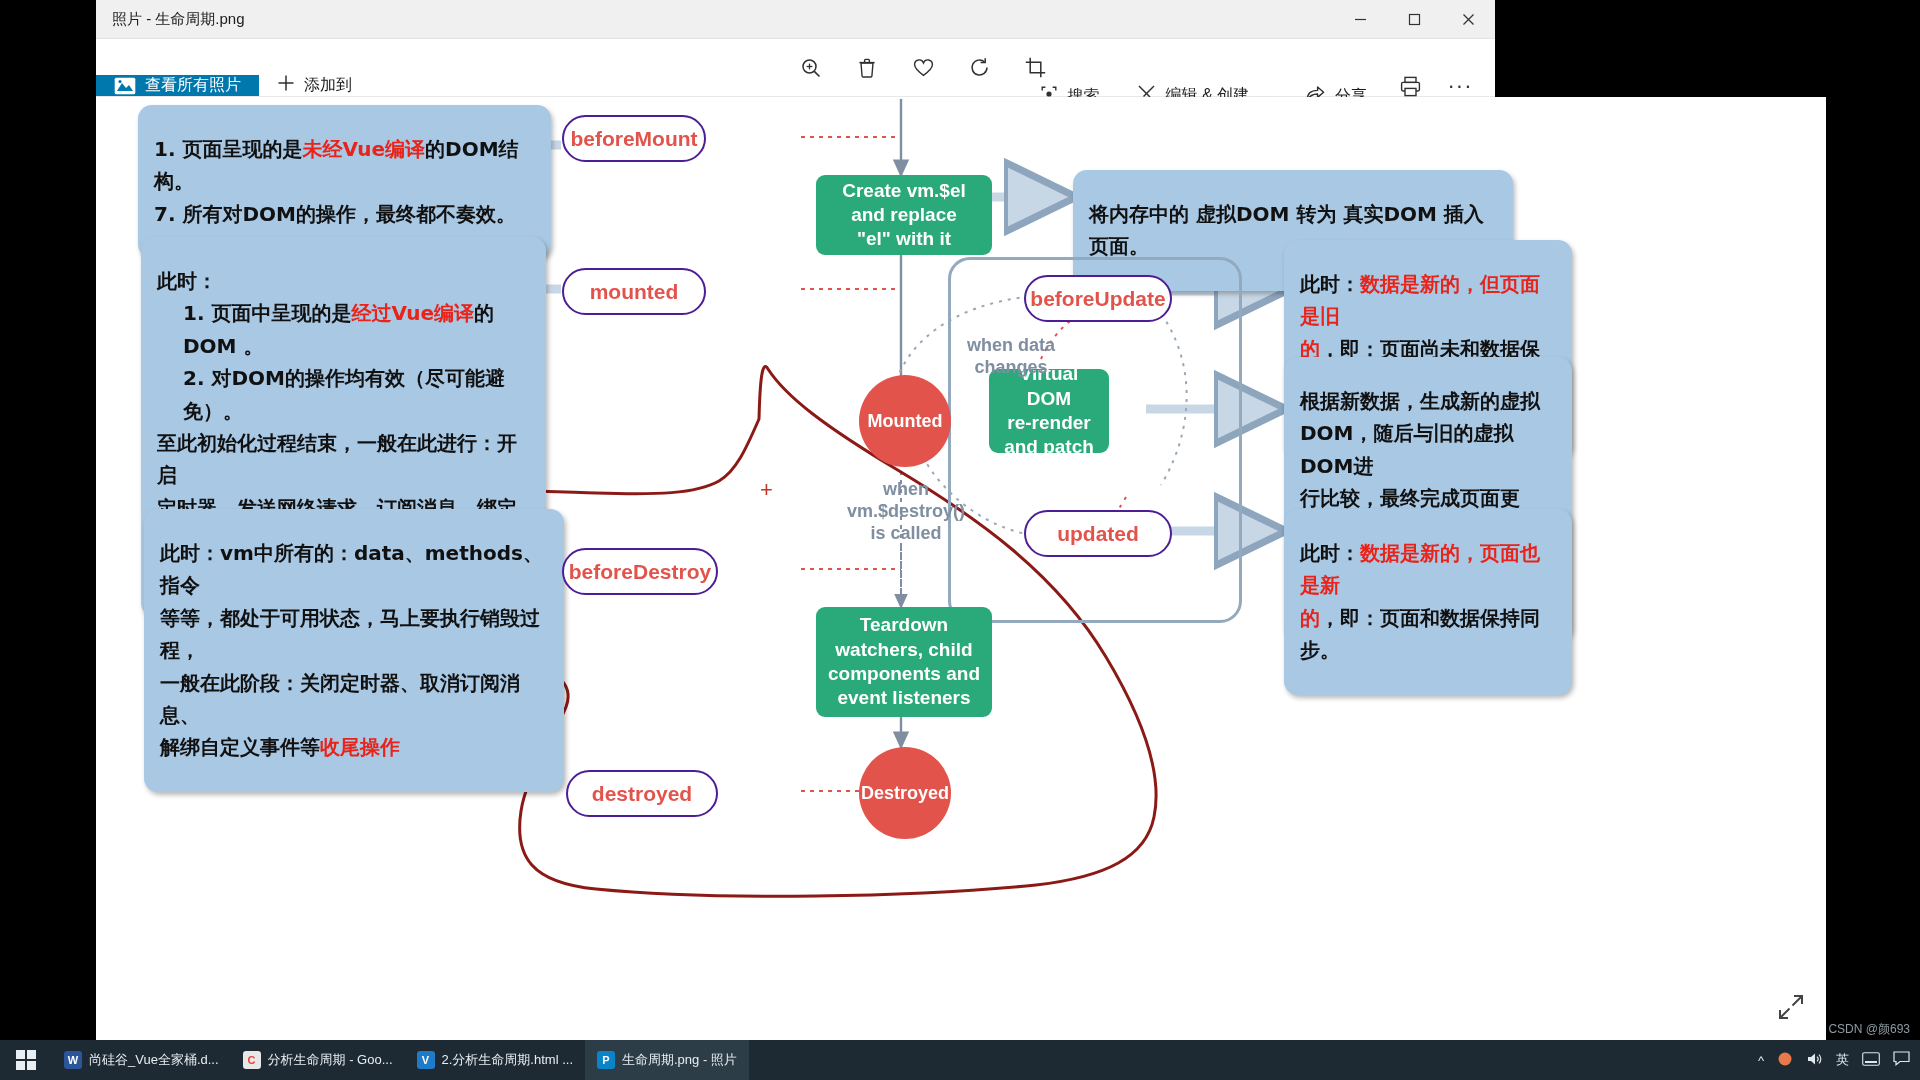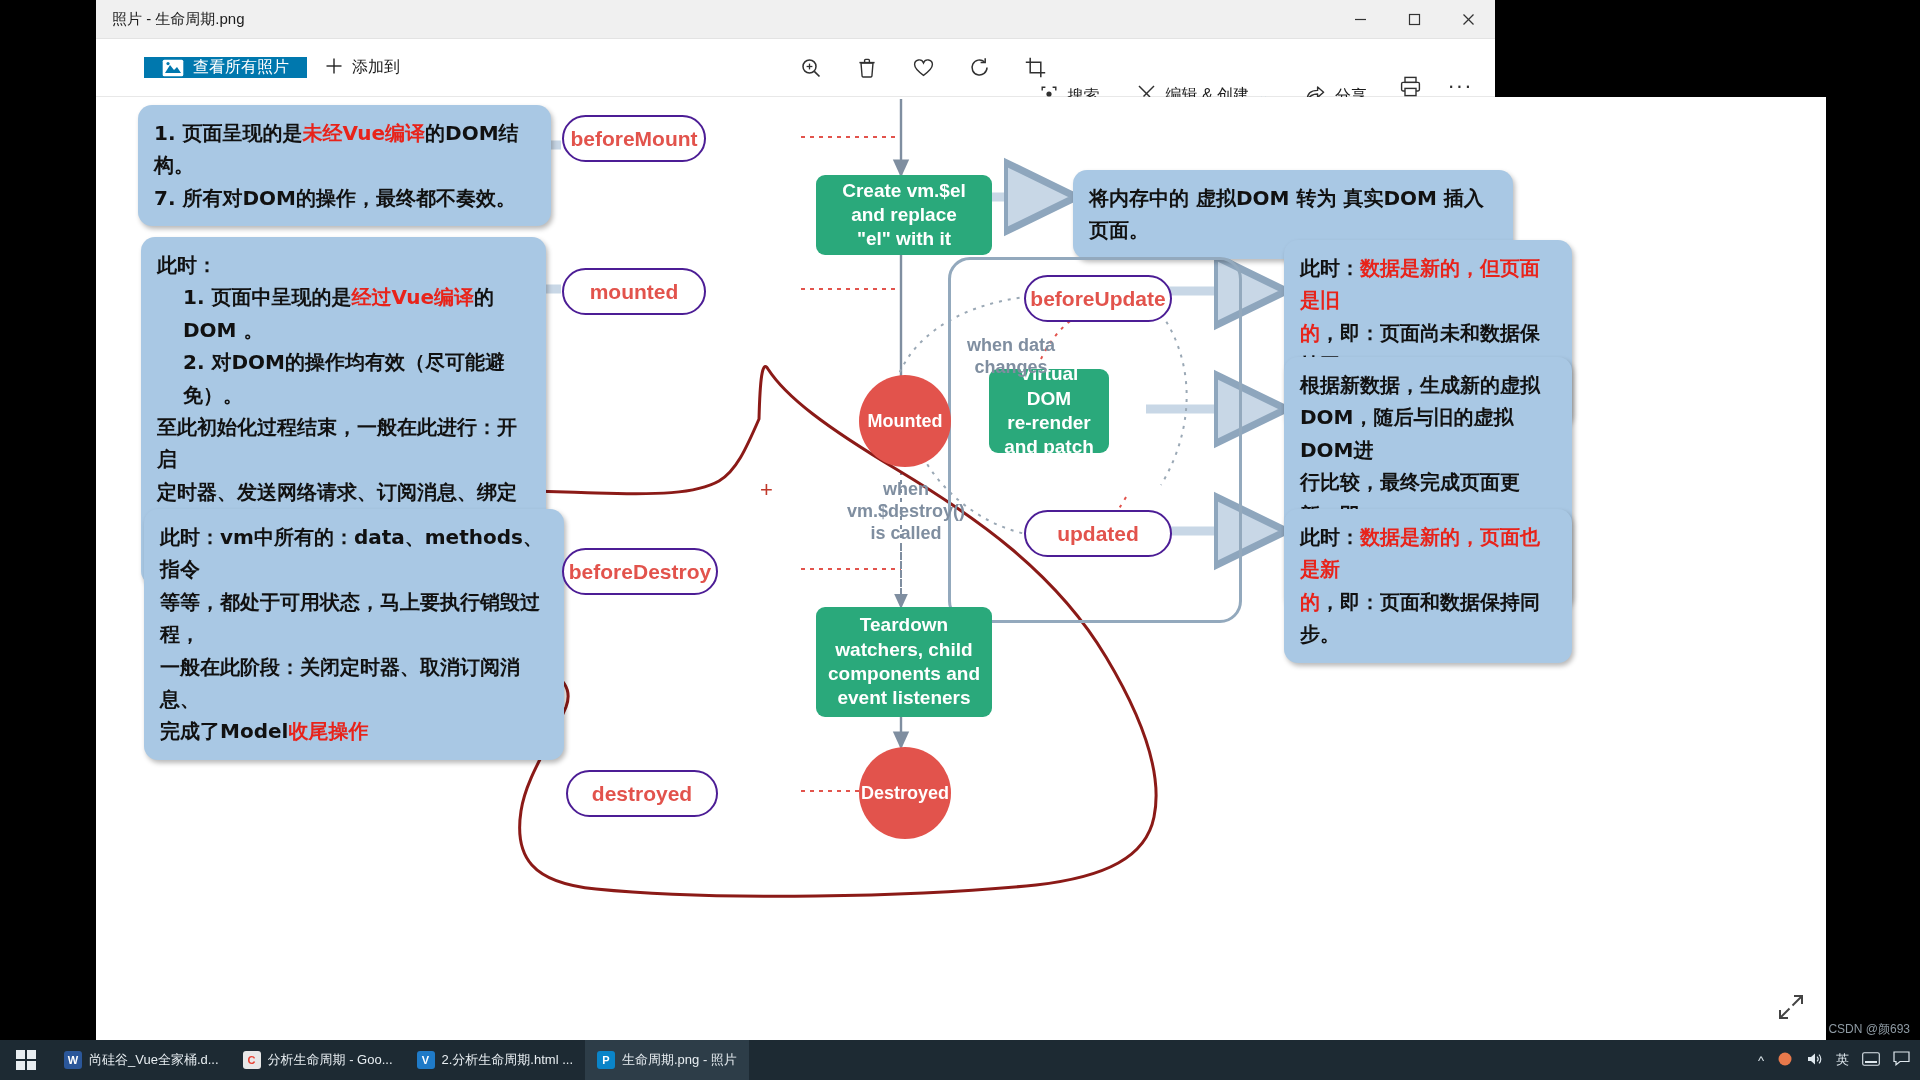--- a/index.html
+++ b/index.html
@@ -11,36 +11,36 @@
 
   
   .window{position:absolute;left:96px;top:0;width:1399px;height:1040px;background:#f2f2f2;}
 
   .titlebar{position:relative;height:38px;background:#f0f0f0;border-bottom:1px solid #e3e3e3;}
   .titlebar .title{position:absolute;left:16px;top:10px;font-size:15px;color:#1b1b1b;}
   .wbtns{position:absolute;right:0;top:0;height:38px;display:flex;}
   .wbtn{width:54px;height:38px;display:flex;align-items:center;justify-content:center;color:#333;font-size:15px;}
 
   .toolbar{position:relative;height:57px;background:#fff;border-bottom:1px solid #e8e8e8;}
-  .tb-left{position:absolute;left:0;top:0;height:57px;display:flex;align-items:center;margin-left:48px;}
+  .tb-left{position:absolute;left:0;top:0;height:57px;display:flex;align-items:flex-end;}
   .viewall{display:flex;align-items:center;gap:9px;background:#0078ae;color:#fff;padding:0 18px;font-size:16px;}
   .viewall .glyph{display:inline-flex;width:22px;height:18px;}
   .tbitem{display:flex;align-items:center;gap:9px;padding:0 18px;font-size:16px;color:#1b1b1b;}
   .tb-center{position:absolute;left:690px;top:0;height:57px;display:flex;align-items:center;gap:6px;}
   .iconbtn{width:50px;height:44px;display:flex;align-items:center;justify-content:center;color:#303030;}
   .tb-right{position:absolute;right:10px;top:0;height:57px;display:flex;align-items:flex-end;gap:0;margin-top:12px;}
 
   .canvas{position:relative;width:1730px;height:945px;background:#fff;overflow:hidden;}
   .expand{position:absolute;right:22px;bottom:18px;color:#444;}
 
   
   .bluebox{
     position:absolute;background:#a9c8e4;border-radius:14px;
     box-shadow:2px 3px 5px rgba(0,0,0,.28);
-    color:#111;font-size:20px;line-height:1.62;padding:12px 16px;
+    color:#111;font-size:20px;line-height:1.62;padding:28px 16px;
     font-family:"DejaVu Sans","Liberation Sans",sans-serif;font-weight:600;
     box-sizing:border-box;
   }
   .bluebox .red{color:#e8231a;}
   .bluebox .indent{padding-left:26px;}
 
   .greenbox{
     position:absolute;background:#2aa97b;border-radius:9px;color:#fff;
     display:flex;align-items:center;justify-content:center;text-align:center;
     font-size:19px;line-height:1.28;font-weight:600;padding:6px;box-sizing:border-box;
@@ -277,21 +277,21 @@
         <div>
           <span>定义事件、等</span><span class="red">初始化操作</span><span>。</span>
         </div>
       </div>
 
       <div class="bluebox" style="left:48px;top:412px;width:420px;">
         <div>此时：vm中所有的：data、methods、指令</div>
         <div>等等，都处于可用状态，马上要执行销毁过程，</div>
         <div>一般在此阶段：关闭定时器、取消订阅消息、</div>
         <div>
-          <span>完成了Model</span><span class="red">收尾操作</span>
+          <span>解绑自定义事件等</span><span class="red">收尾操作</span>
         </div>
       </div>
 
       <div class="bluebox" style="left:977px;top:73px;width:440px;">
         <div>将内存中的 虚拟DOM 转为 真实DOM 插入页面。</div>
       </div>
 
       <div class="bluebox" style="left:1188px;top:143px;width:288px;">
         <div>
           <span>此时：</span><span class="red">数据是新的，但页面是旧</span>

